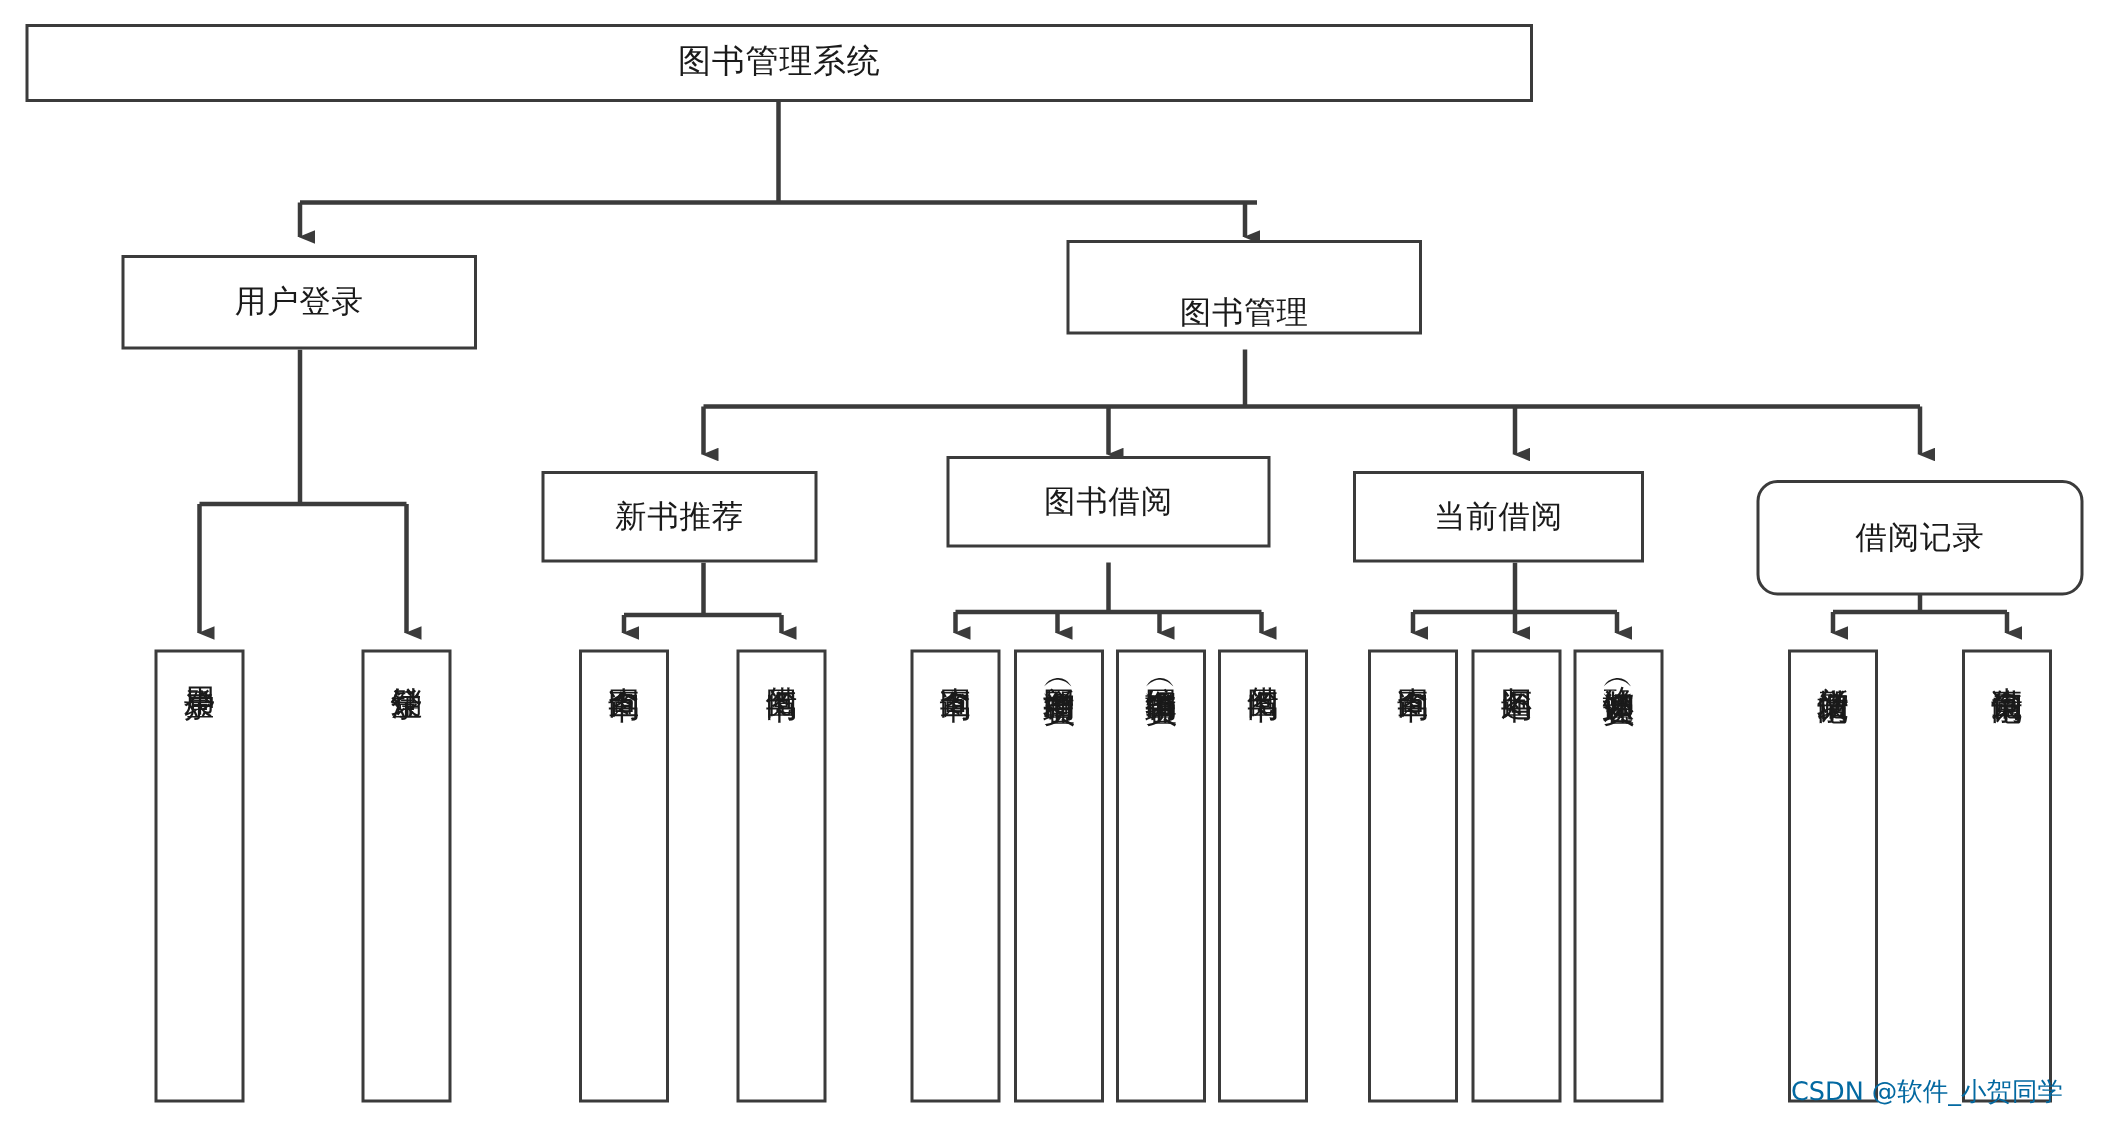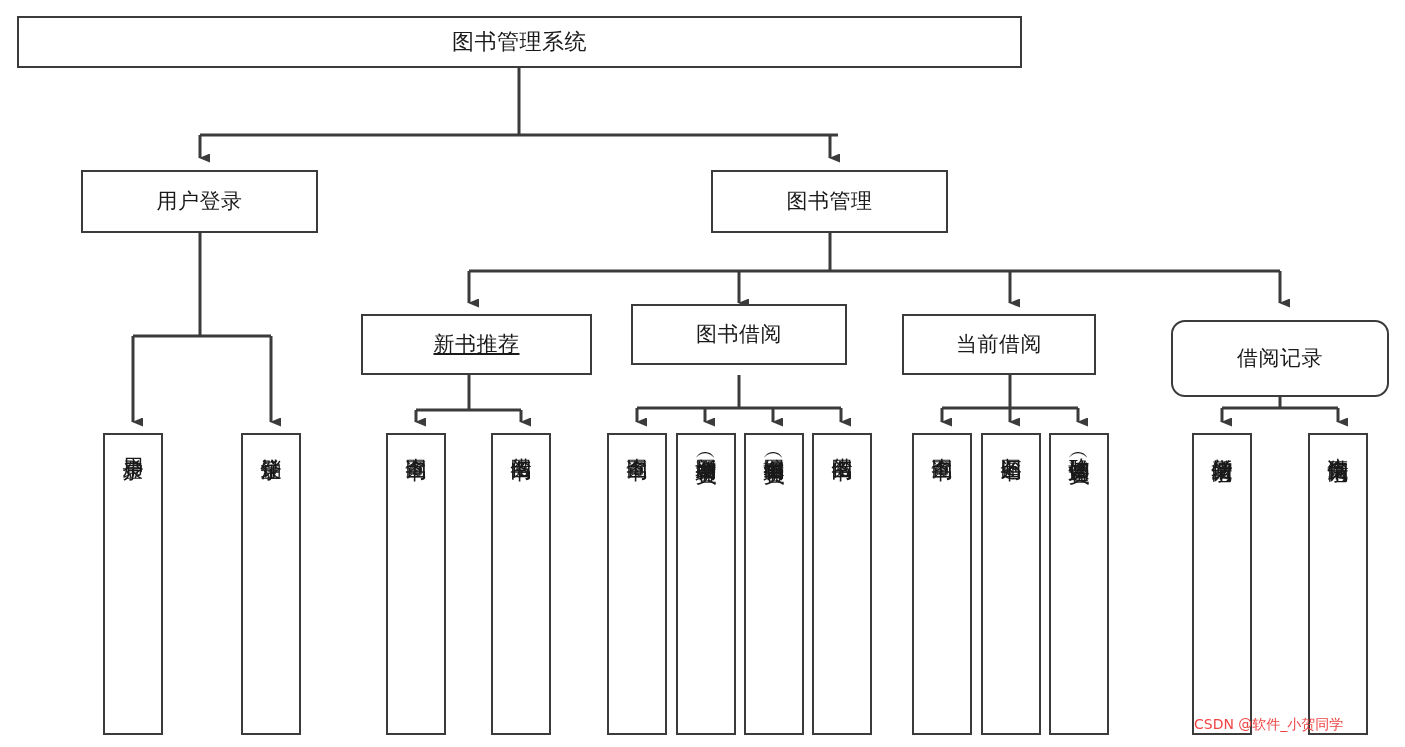--- a/index.html
+++ b/index.html
@@ -55,22 +55,22 @@
   .node.vertical .label {
     writing-mode: vertical-rl;
     text-orientation: upright;
     font-size: 21px;
     line-height: 1.05;
     letter-spacing: 1px;
   }
   .node.root .label { font-size: 22px; }
   .watermark {
     position: absolute;
-    color: #ef4444;
-    font-size: 14px;
+    color: #0369a1;
+    font-size: 17px;
     white-space: nowrap;
     z-index: 5;
     font-family: "DejaVu Sans", "Liberation Sans", sans-serif;
   }
 </style>
 </head>
 <body>
 
 <div id="canvas">
 
@@ -125,25 +125,25 @@
     </g>
   </svg>
 
   <div class="node horizontal root" style="left:17px; top:16px; width:1005px; height:52px;">
     <span class="label">图书管理系统</span>
   </div>
 
   <div class="node horizontal" style="left:81px; top:170px; width:237px; height:63px;">
     <span class="label">用户登录</span>
   </div>
-  <div class="node horizontal" style="left:711px; top:170px; width:237px; height:63px;">
+  <div class="node horizontal" style="left:711px; top:160px; width:237px; height:63px;align-items:flex-end;">
     <span class="label">图书管理</span>
   </div>
 
-  <div class="node horizontal" style="left:361px; top:314px; width:231px; height:61px;text-decoration:underline;">
+  <div class="node horizontal" style="left:361px; top:314px; width:184px; height:61px;">
     <span class="label">新书推荐</span>
   </div>
   <div class="node horizontal" style="left:631px; top:304px; width:216px; height:61px;">
     <span class="label">图书借阅</span>
   </div>
   <div class="node horizontal" style="left:902px; top:314px; width:194px; height:61px;">
     <span class="label">当前借阅</span>
   </div>
   <div class="node horizontal" style="left:1171px; top:320px; width:218px; height:77px;border-radius:14px;">
     <span class="label">借阅记录</span>

